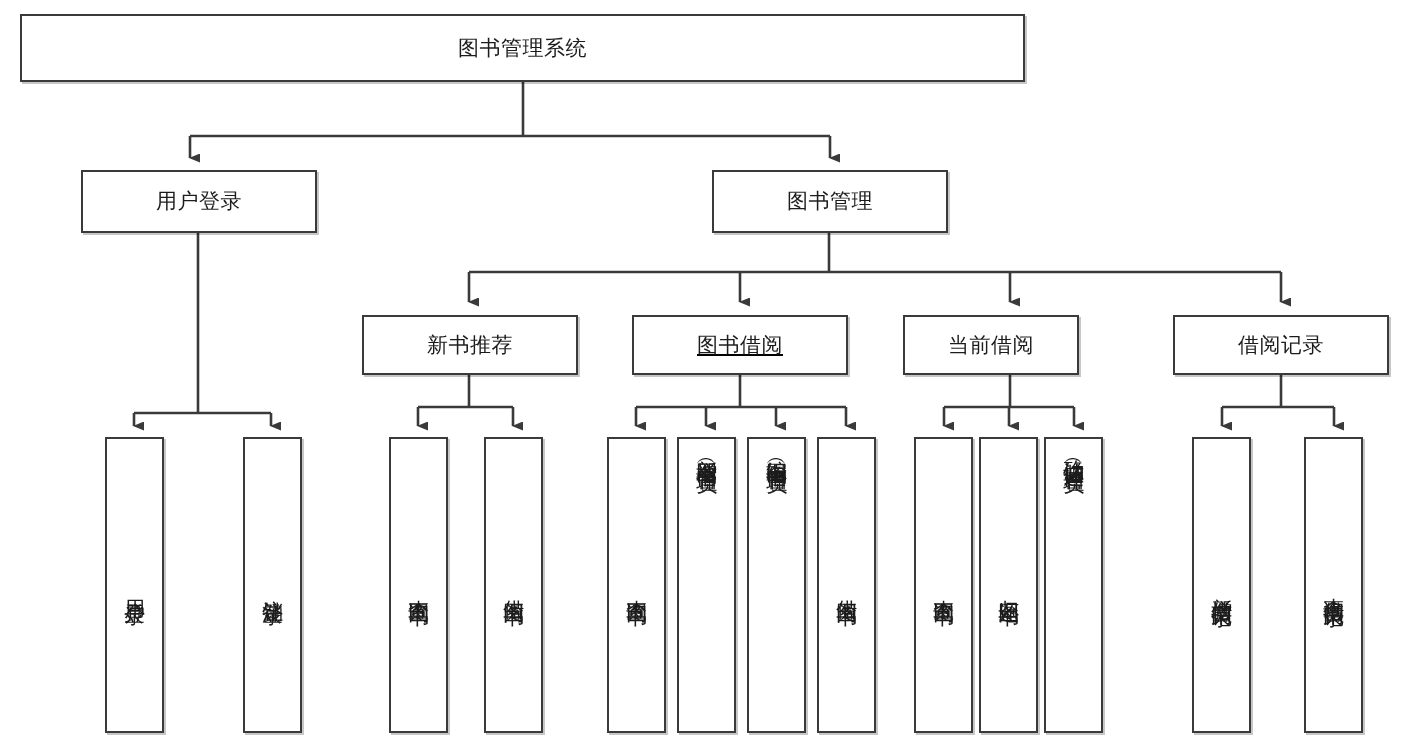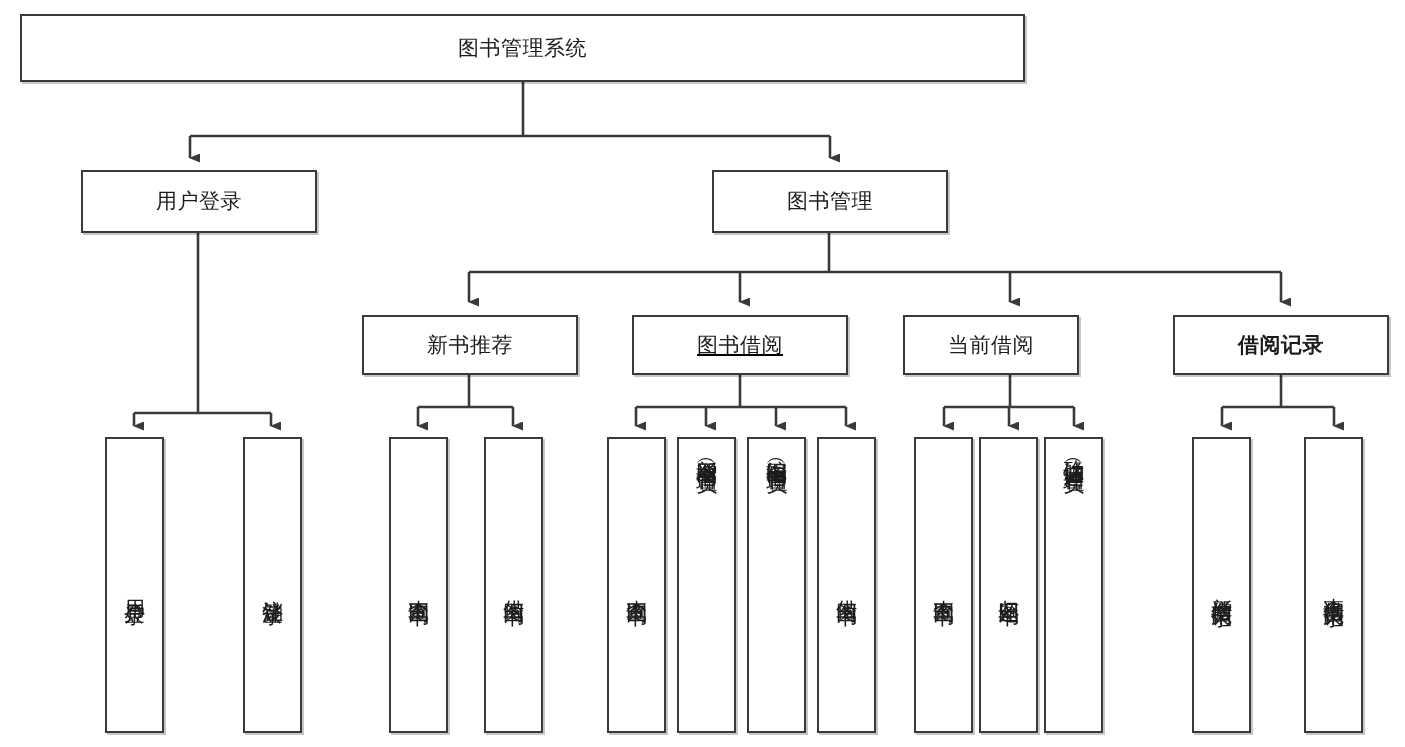--- a/index.html
+++ b/index.html
@@ -144,21 +144,21 @@
   </div>
 
   <div class="node-box horizontal" style="left:632px; top:315px; width:216px; height:60px;text-decoration:underline;">
     <span class="node-label">图书借阅</span>
   </div>
 
   <div class="node-box horizontal" style="left:903px; top:315px; width:176px; height:60px;">
     <span class="node-label">当前借阅</span>
   </div>
 
-  <div class="node-box horizontal" style="left:1173px; top:315px; width:216px; height:60px;font-weight:bold;">
+  <div class="node-box horizontal" style="left:1173px; top:315px; width:216px; height:60px;">
     <span class="node-label">借阅记录</span>
   </div>
 
   <div class="node-box vertical vcenter" style="left:105px; top:437px; width:59px; height:296px;">
     <span class="node-label">用户登录</span>
   </div>
   <div class="node-box vertical vcenter" style="left:243px; top:437px; width:59px; height:296px;">
     <span class="node-label">注销登录</span>
   </div>
 

